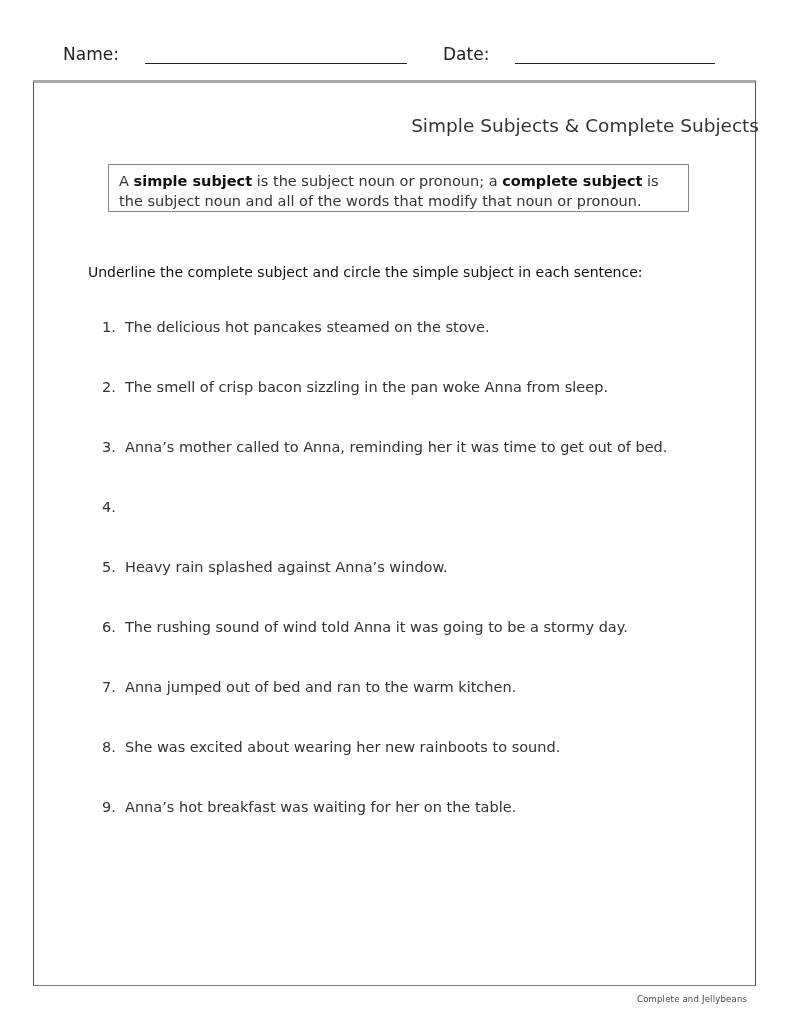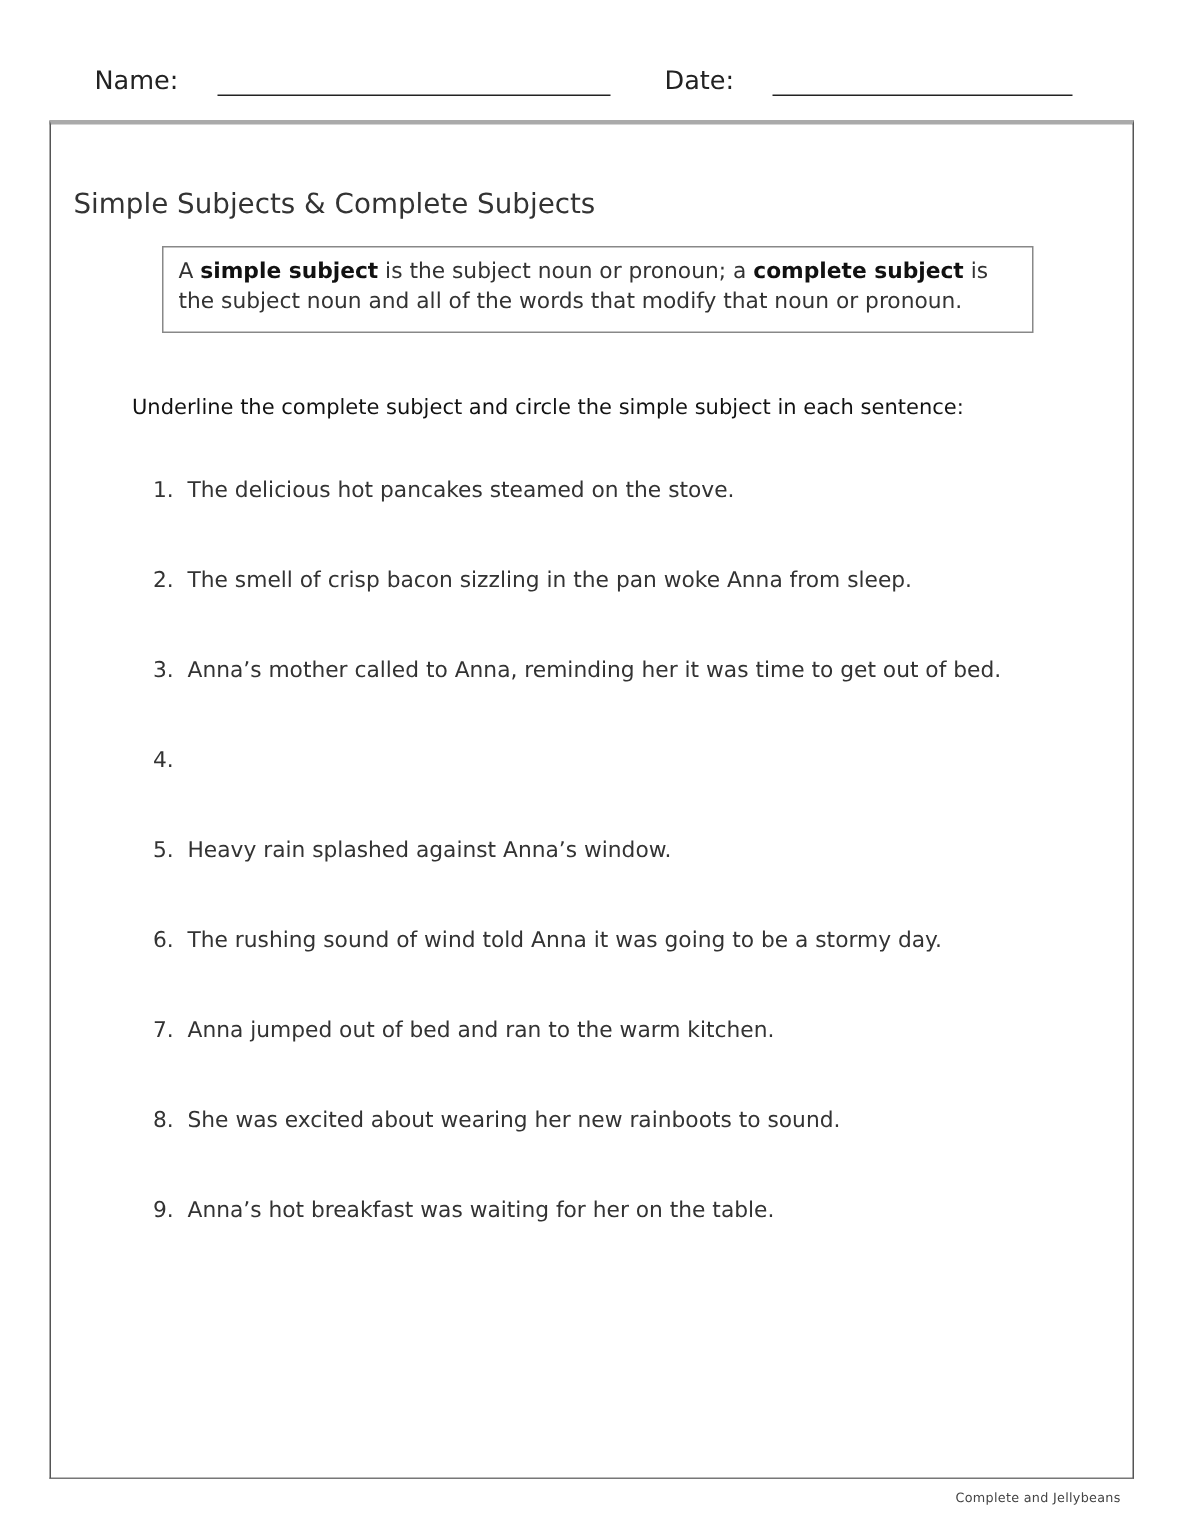--- a/index.html
+++ b/index.html
@@ -53,32 +53,32 @@
       border-right: 1.5px solid #555;
       border-bottom: 1.5px solid #777;
       border-top: 3px solid #aaa;
       box-sizing: border-box;
     }
     .title {
       position: absolute;
       top: 28px;
       left: 0;
       width: 100%;
-      text-align: left;
+      text-align: right;
       font-size: 18.5px;
       color: #333;
       font-weight: normal;
-      margin: 15px;
+      margin: 4px;
     }
     .defbox {
       position: absolute;
       top: 81px;
       left: 74px;
       width: 581px;
-      height: 58px;
+      height: 48px;
       border: 1.5px solid #888;
       box-sizing: border-box;
       padding: 6px 10px;
       font-size: 14.5px;
       line-height: 20px;
       color: #333;
     }
     .defbox b { color: #111; }
 
     .instructions {

